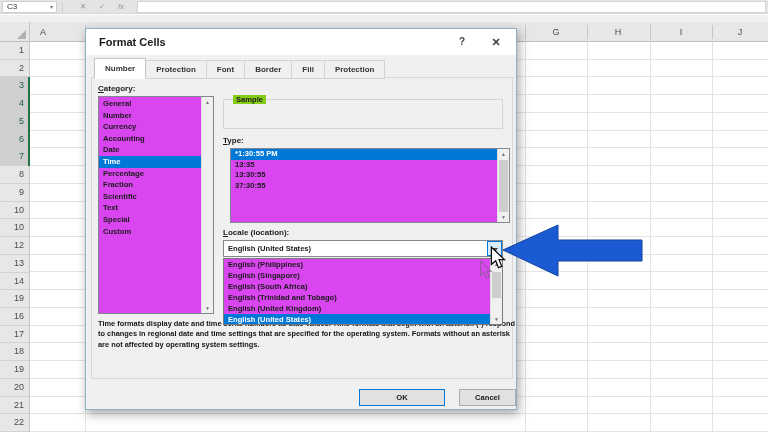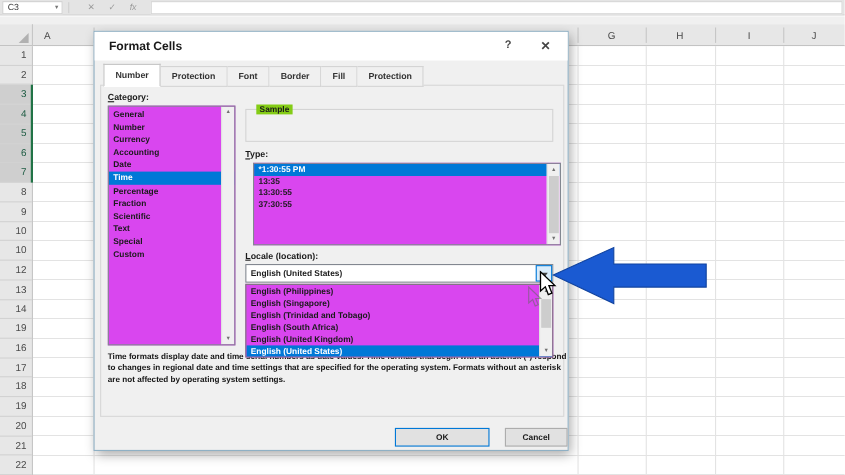--- a/index.html
+++ b/index.html
@@ -208,22 +208,22 @@
       <span class="u">L</span><span>ocale (location):</span>
     </div>
     <div class="combo" style="left:137px; top:211px; width:280px; height:17px;">
       <span class="combo-text">English (United States)</span>
       <div class="combo-btn"></div>
     </div>
     <div class="listbox" style="left:137px; top:229px; width:280px; height:67px; border-color:#7a7a7a; z-index:5;">
       <div id="locale-items">
           <div class="li drop">English (Philippines)</div>
           <div class="li drop">English (Singapore)</div>
+          <div class="li drop">English (South Africa)</div>
           <div class="li drop">English (Trinidad and Tobago)</div>
-          <div class="li drop">English (South Africa)</div>
           <div class="li drop">English (United Kingdom)</div>
           <div class="li drop sel">English (United States)</div>
         </div>
       <div class="sbar" style="bottom:0;">
         <div class="up">▲</div>
         <div class="thumb" style="top:13px; height:26px;"></div>
         <div class="dn">▼</div>
       </div>
     </div>
 

